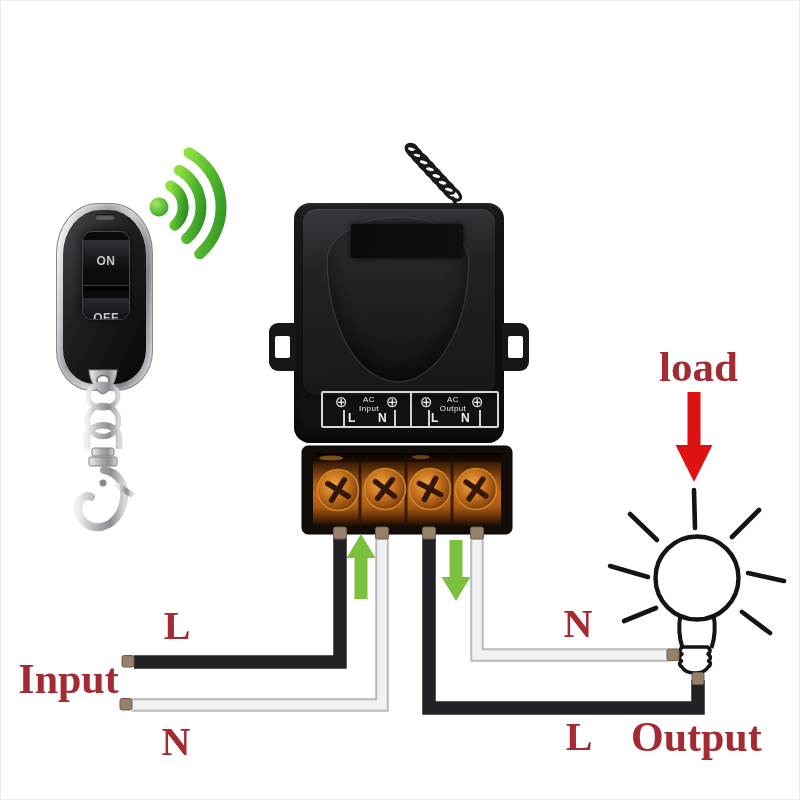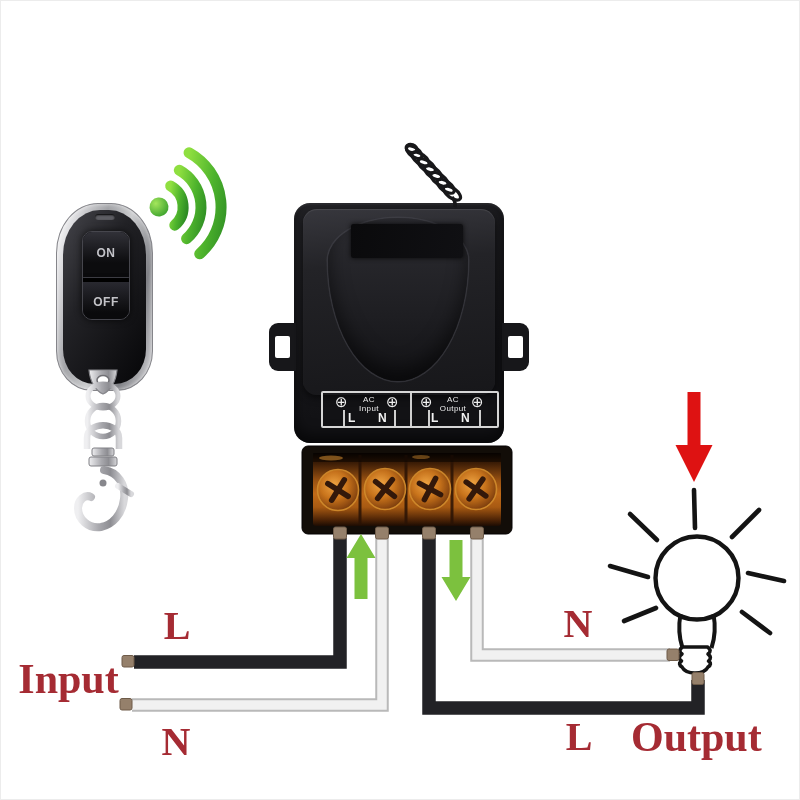--- a/index.html
+++ b/index.html
@@ -15,21 +15,21 @@
     border-radius:42px 42px 36px 36px / 50px 50px 40px 40px;
     background:linear-gradient(105deg,#ffffff 0%,#d9d9dc 16%,#a2a3a7 36%,#cbccce 54%,#7f8085 76%,#d2d2d5 100%);
     border:1px solid #85858a;box-shadow:inset 0 0 4px rgba(255,255,255,.7);}
   .remote-face{position:absolute;left:6px;top:6px;right:6px;bottom:6px;
     border-radius:37px 37px 31px 31px / 45px 45px 35px 35px;
     background:linear-gradient(120deg,#45454b 0%,#222226 38%,#060608 100%);}
   .remote-led{position:absolute;left:50%;top:10px;width:20px;height:6px;margin-left:-10px;
     border-radius:3px;background:#5d5d63;box-shadow:inset 0 1px 2px #000;}
   .btn-panel{position:absolute;left:25px;top:27px;width:46px;height:87px;border-radius:10px;
     border:1px solid #46464d;overflow:hidden;background:#0a0a0c;box-shadow:0 0 7px rgba(0,0,0,.7);}
-  .btn{position:relative;height:41px;}
+  .btn{position:relative;height:41px;margin-top:8px;}
   .btn.on{background:linear-gradient(#313138,#0c0c0e 75%);}
   .btn.off{background:linear-gradient(#292930,#0a0a0c 75%);}
   .btn span{position:absolute;left:0;right:0;top:50%;margin-top:-7px;text-align:center;
     color:#c3c3c8;font-size:12px;font-weight:700;letter-spacing:.5px;}
   .btn-divider{height:5px;background:#000;}
   .btn-divider:after{content:"";display:block;height:1.5px;margin-top:3.5px;background:#3c3c43;border-radius:2px;}
 
   
   .relay{position:absolute;left:293px;top:202px;width:210px;height:240px;z-index:2;border-radius:16px;
     background:linear-gradient(160deg,#232327,#121215 70%);
@@ -284,20 +284,21 @@
 
     <polygon fill="#7cc13e" points="360,533 374.5,557 366.5,557 366.5,598 353.5,598 353.5,557 345.5,557"></polygon>
     <polygon fill="#7cc13e" points="455,600 440.5,576 448.5,576 448.5,539 461.5,539 461.5,576 469.5,576"></polygon>
 
     <g fill="#de1212">
       <rect x="686.5" y="391" width="13" height="55"></rect>
       <polygon points="674.5,444 711.5,444 693,481"></polygon>
     </g>
   </svg>
 
+  <div class="lbl load">load</div>
   <div class="lbl l-in">L</div>
   <div class="lbl input">Input</div>
   <div class="lbl n-in">N</div>
   <div class="lbl n-out">N</div>
   <div class="lbl l-out">L</div>
   <div class="lbl output">Output</div>
 
 </div>
 
 </body></html>

